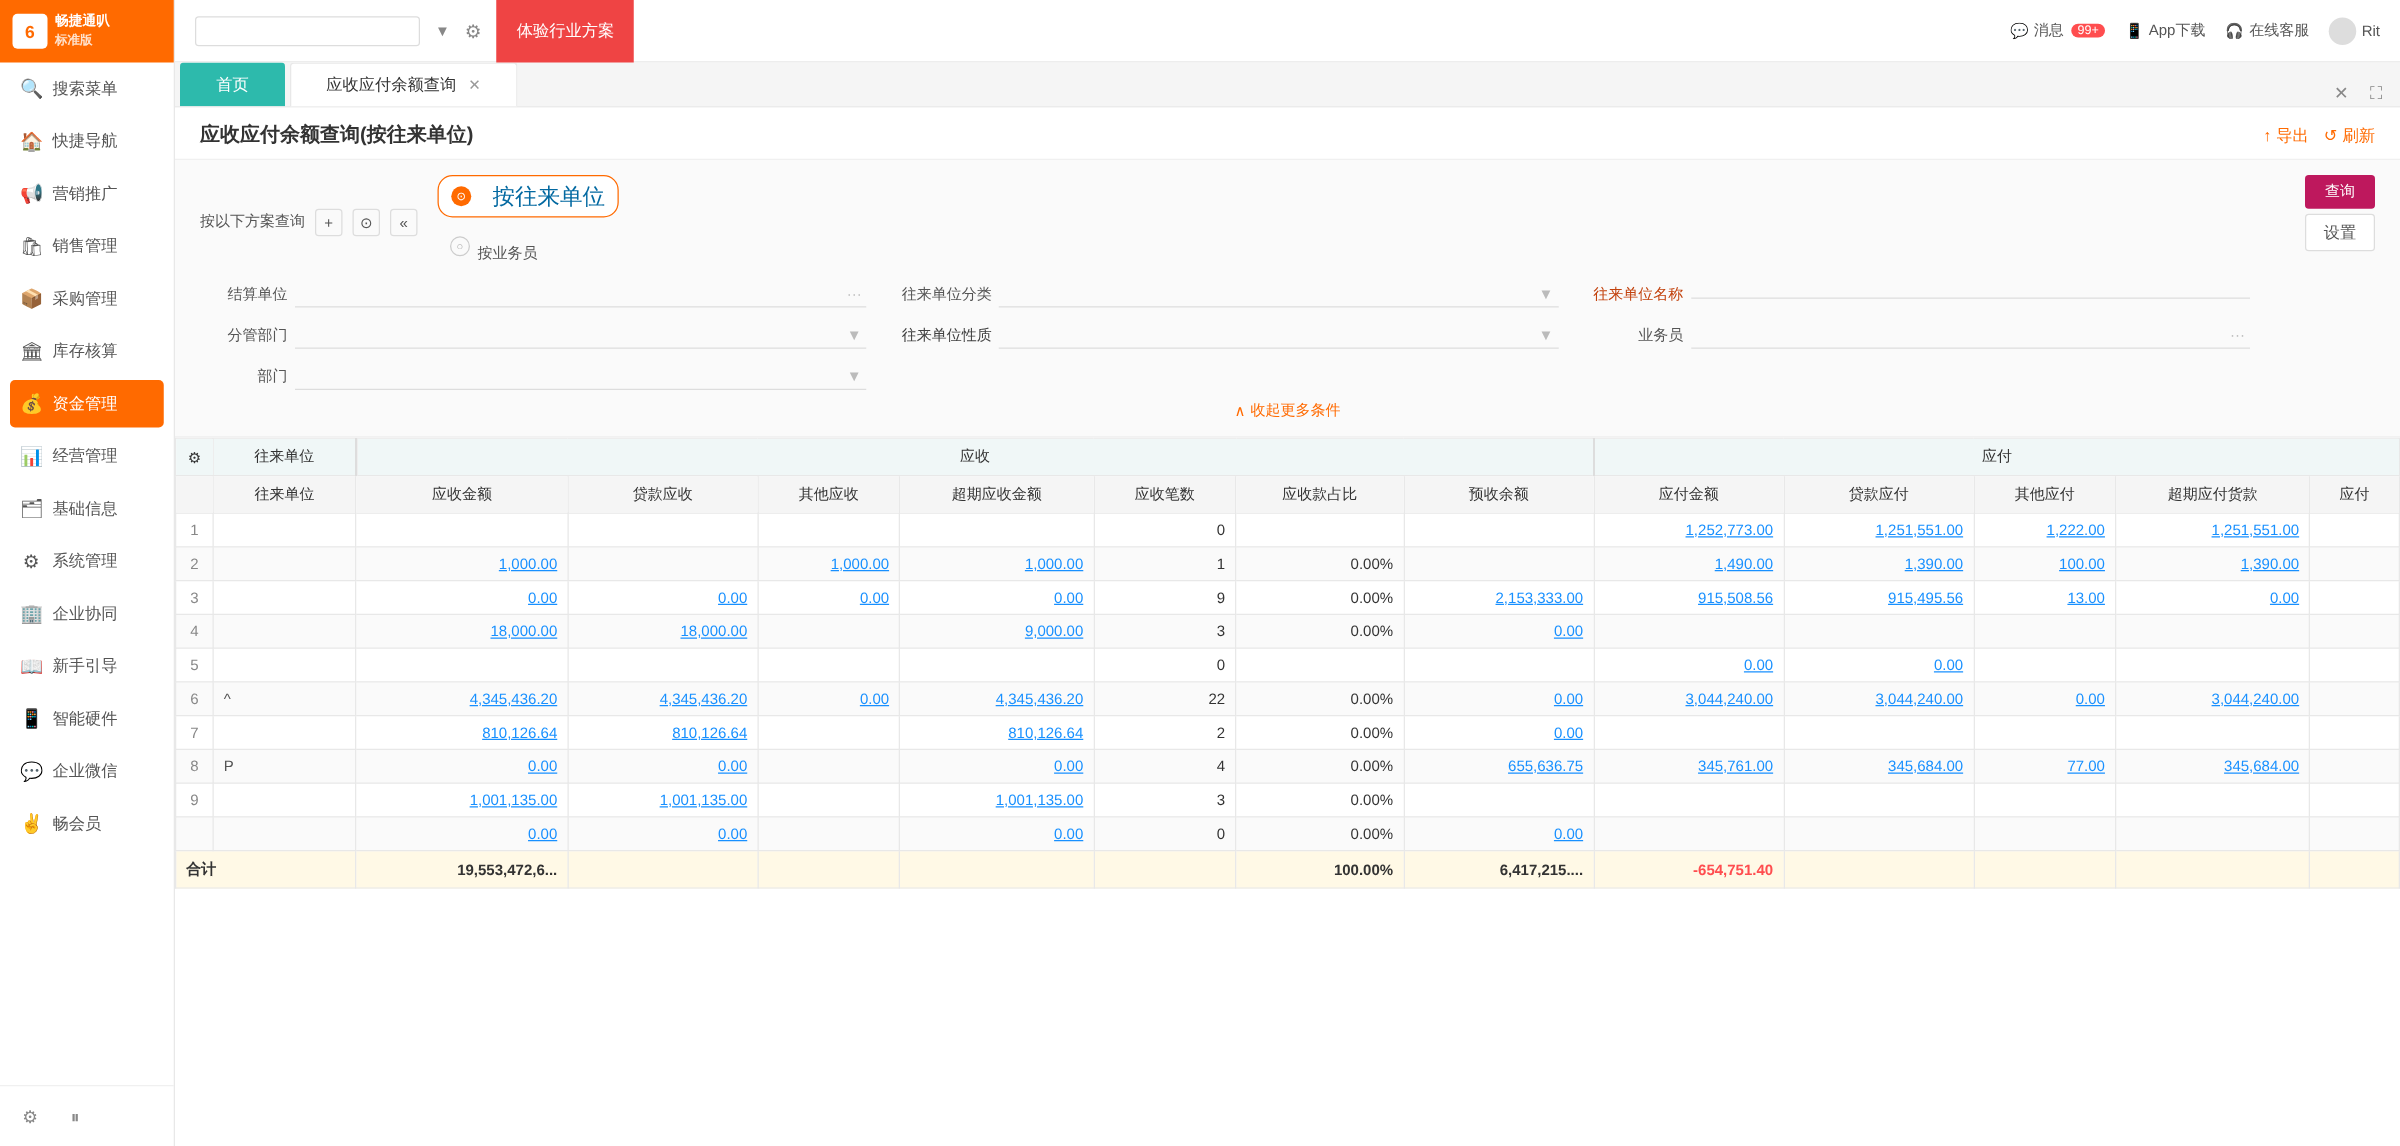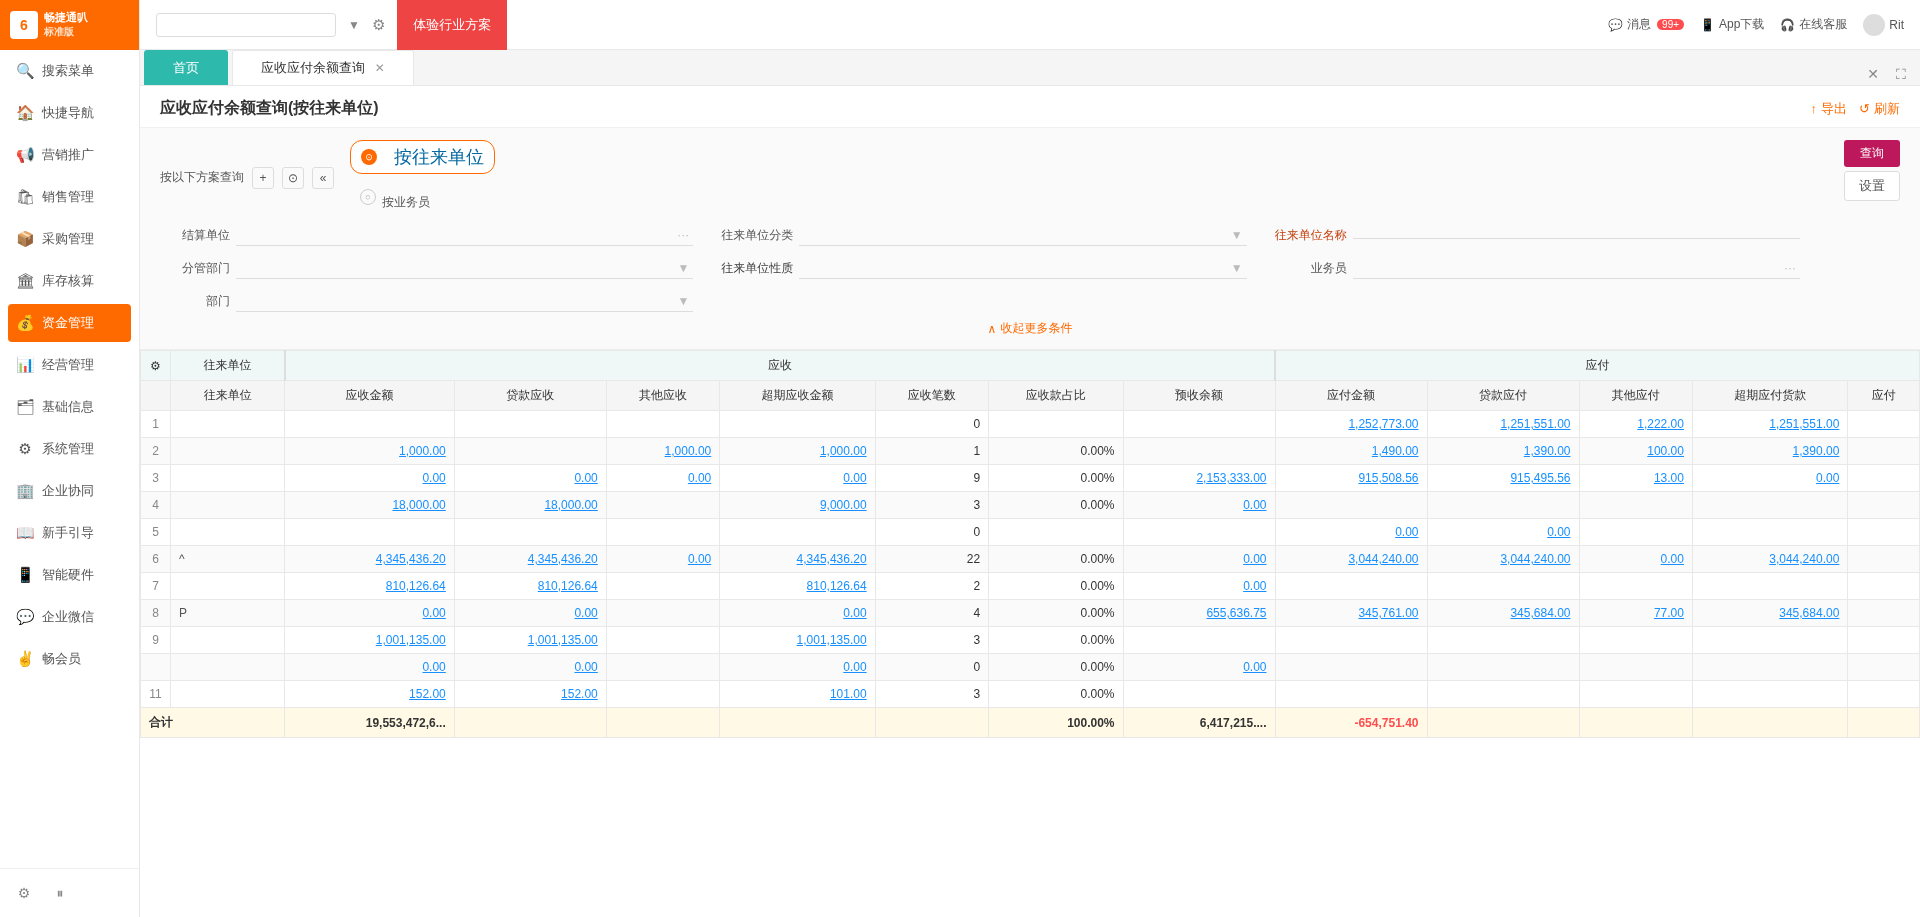--- a/index.html
+++ b/index.html
@@ -465,36 +465,20 @@
               <td class="underline">0.00</td>
               <td>0</td>
               <td>0.00%</td>
               <td class="underline">0.00</td>
               <td></td>
               <td></td>
               <td></td>
               <td></td>
               <td></td>
             </tr>
-            <tr>
-              <td>11</td>
-              <td class="company-name"></td>
-              <td class="underline">152.00</td>
-              <td class="underline">152.00</td>
-              <td></td>
-              <td class="underline">101.00</td>
-              <td>3</td>
-              <td>0.00%</td>
-              <td></td>
-              <td></td>
-              <td></td>
-              <td></td>
-              <td></td>
-              <td></td>
-            </tr>
           </tbody>
         <tfoot>
           <tr class="tfoot-row">
             <td colspan="2">合计</td>
             <td>19,553,472,6...</td>
             <td></td>
             <td></td>
             <td></td>
             <td></td>
             <td>100.00%</td>

